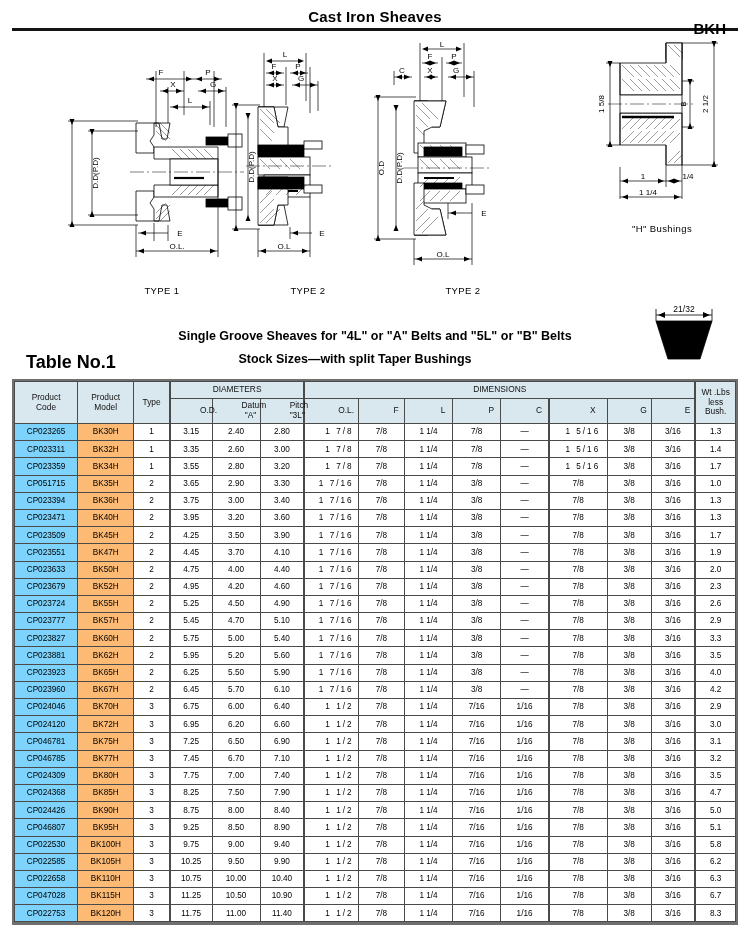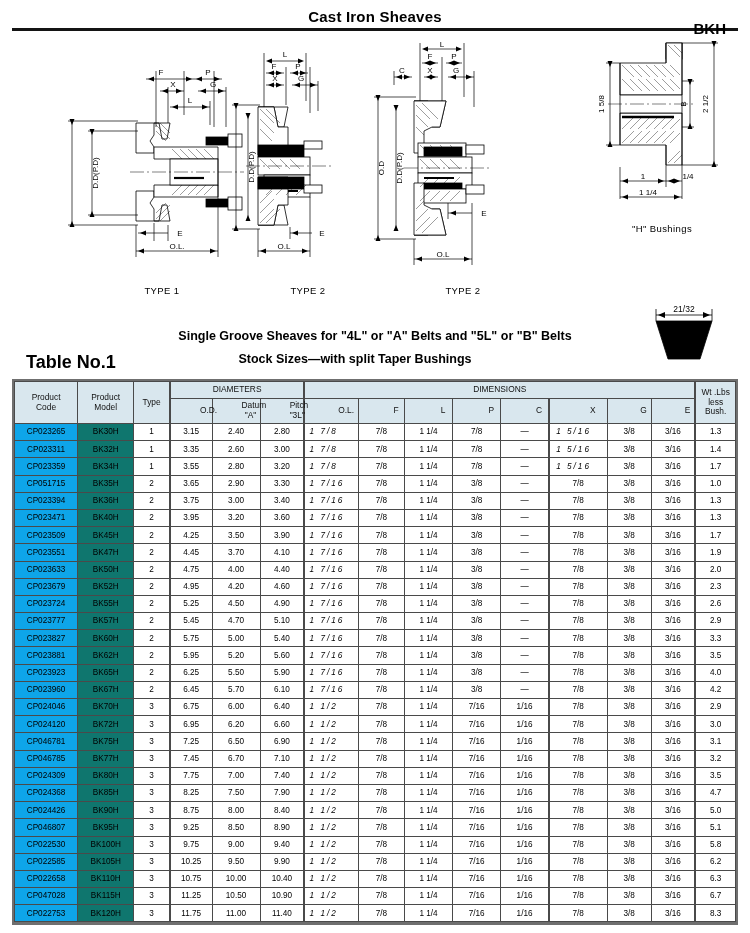--- a/index.html
+++ b/index.html
@@ -121,33 +121,32 @@
     background: #ffffff;
   }
   table.specs thead th {
     background: #d9e7ee;
     font-weight: normal;
     font-size: 8.4px;
     color: #111;
   }
   table.specs thead th.tall { height: 24px; padding-left: 29px; }
   table.specs tbody td.pcode {
-    background: #0ea5e9;
+    background: #7dd3fc;
     font-size: 8.2px;
   }
-  table.specs tbody td.pmodel { background: #0f766e; }
+  table.specs tbody td.pmodel { background: #fdba74; }
   table.specs tbody tr td { height: 16.2px; }
   .sep-r { border-right: 2px solid #4a4a4a !important; }
 
   .frac-two {
     display: inline-block;
     min-width: 44px;
-    text-align: left;
+    text-align: right;
     letter-spacing: 2px;
-    font-style: italic;
   }
 
   svg { display: block; }
   svg text { font-family: "Liberation Sans", sans-serif; }
 </style>
 </head>
 <body>
 
 <div class="page-header">
   <div class="title">Cast Iron Sheaves</div>

